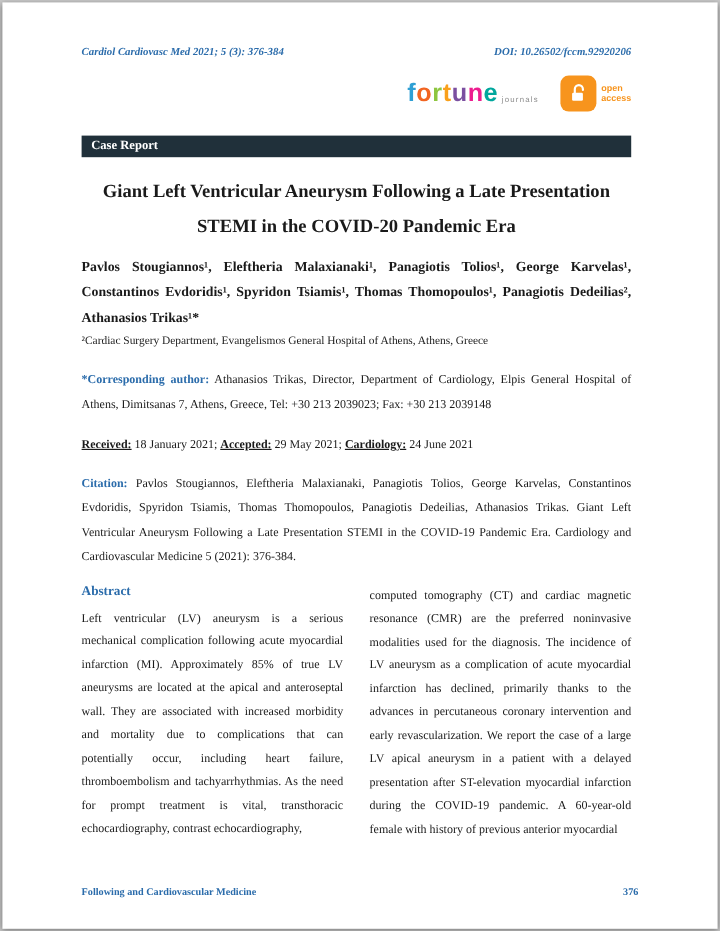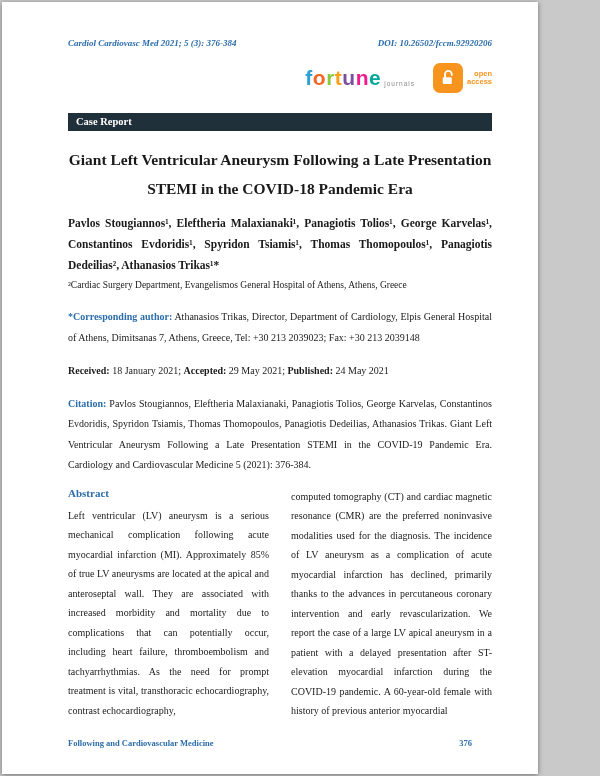--- a/index.html
+++ b/index.html
@@ -10,44 +10,44 @@
   *{box-sizing:border-box;}
   html,body{margin:0;padding:0;}
   body{
     width:600px;height:776px;
     background:#c9c9c9;
     font-family:"Liberation Serif", serif;
     color:#1a1a1a;
   }
   .viewport{width:600px;height:776px;position:relative;}
   .page{
-    position:absolute;left:2px;top:2px;width:536px;height:772px;
+    position:absolute;left:2px;top:2px;width:596px;height:772px;
     background:#ffffff;
     box-shadow:0 1px 5px rgba(0,0,0,.45);
-    padding:36px 46px 0 66px;
+    padding:36px 72px 0 66px;
     overflow:hidden;
   }
   
   .topbar{
     display:flex;justify-content:space-between;
     font-size:9px;font-weight:bold;font-style:italic;
     color:var(--blue);
   }
   
   .logos{
     margin-top:8px;height:44px;
     display:flex;justify-content:flex-end;align-items:center;gap:18px;
   }
   .fortune{
     display:flex;align-items:flex-end;gap:3px;
     font-family:"Liberation Sans", sans-serif;
   }
   .fortune-letters span{font-size:21px;font-weight:bold;letter-spacing:.5px;}
   .fortune-sub{font-size:6.5px;color:#8a8a8a;letter-spacing:1px;padding-bottom:3px;}
-  .oa-badge{display:flex;align-items:center;gap:4px;text-align:right;}
+  .oa-badge{display:flex;align-items:center;gap:4px;}
   .oa-square{
     width:30px;height:30px;border-radius:7px;
     background:var(--orange);
     display:flex;align-items:center;justify-content:center;
   }
   .oa-text{
     font-family:"Liberation Sans", sans-serif;
     font-size:7.5px;font-weight:bold;color:var(--orange);
     line-height:8px;text-transform:lowercase;
   }
@@ -71,21 +71,21 @@
     font-size:11.5px;font-weight:bold;
     text-align:justify;line-height:21px;
   }
   .affil{margin:0;font-size:9.5px;line-height:19px;}
   .affil-first{margin-top:13px;}
   .para{
     margin:12px 0 0 0;
     font-size:10px;text-align:justify;line-height:20.5px;
   }
   .label-blue{color:var(--blue);font-weight:bold;}
-  .label-bold{font-weight:bold;}
+  .label-bold{font-weight:bold;text-decoration:underline;}
   .dates{margin-top:13px;}
   
   .columns{
     margin-top:11px;
     display:flex;gap:22px;
   }
   .col{flex:1;min-width:0;}
   .abstract-heading{
     margin:0 0 7px 0;
     font-size:11px;font-weight:bold;color:var(--blue);
@@ -129,38 +129,38 @@
           <span>open</span><br>
           <span>access</span>
         </span>
       </div>
     </div>
 
     <div class="section-bar">
       <span>Case Report</span>
     </div>
 
-    <h1 class="title">Giant Left Ventricular Aneurysm Following a Late Presentation STEMI in the COVID-18 Pandemic Era</h1>
+    <h1 class="title">Giant Left Ventricular Aneurysm Following a Late Presentation STEMI in the COVID-20 Pandemic Era</h1>
 
     <p class="authors">Pavlos Stougiannos¹, Eleftheria Malaxianaki¹, Panagiotis Tolios¹, George Karvelas¹, Constantinos Evdoridis¹, Spyridon Tsiamis¹, Thomas Thomopoulos¹, Panagiotis Dedeilias², Athanasios Trikas¹*</p>
 
     <p class="affil">²Cardiac Surgery Department, Evangelismos General Hospital of Athens, Athens, Greece</p>
 
     <p class="para">
       <span class="label-blue">*Corresponding author:</span>
       <span>Athanasios Trikas, Director, Department of Cardiology, Elpis General Hospital of Athens, Dimitsanas 7, Athens, Greece, Tel: +30 213 2039023; Fax: +30 213 2039148</span>
     </p>
 
     <p class="para dates">
       <span class="label-bold">Received:</span>
       <span>18 January 2021;</span>
       <span class="label-bold">Accepted:</span>
       <span>29 May 2021;</span>
-      <span class="label-bold">Published:</span>
-      <span>24 May 2021</span>
+      <span class="label-bold">Cardiology:</span>
+      <span>24 June 2021</span>
     </p>
 
     <p class="para">
       <span class="label-blue">Citation:</span>
       <span>Pavlos Stougiannos, Eleftheria Malaxianaki, Panagiotis Tolios, George Karvelas, Constantinos Evdoridis, Spyridon Tsiamis, Thomas Thomopoulos, Panagiotis Dedeilias, Athanasios Trikas. Giant Left Ventricular Aneurysm Following a Late Presentation STEMI in the COVID-19 Pandemic Era. Cardiology and Cardiovascular Medicine 5 (2021): 376-384.</span>
     </p>
 
     <div class="columns">
       <div class="col">
         <h2 class="abstract-heading">Abstract</h2>

